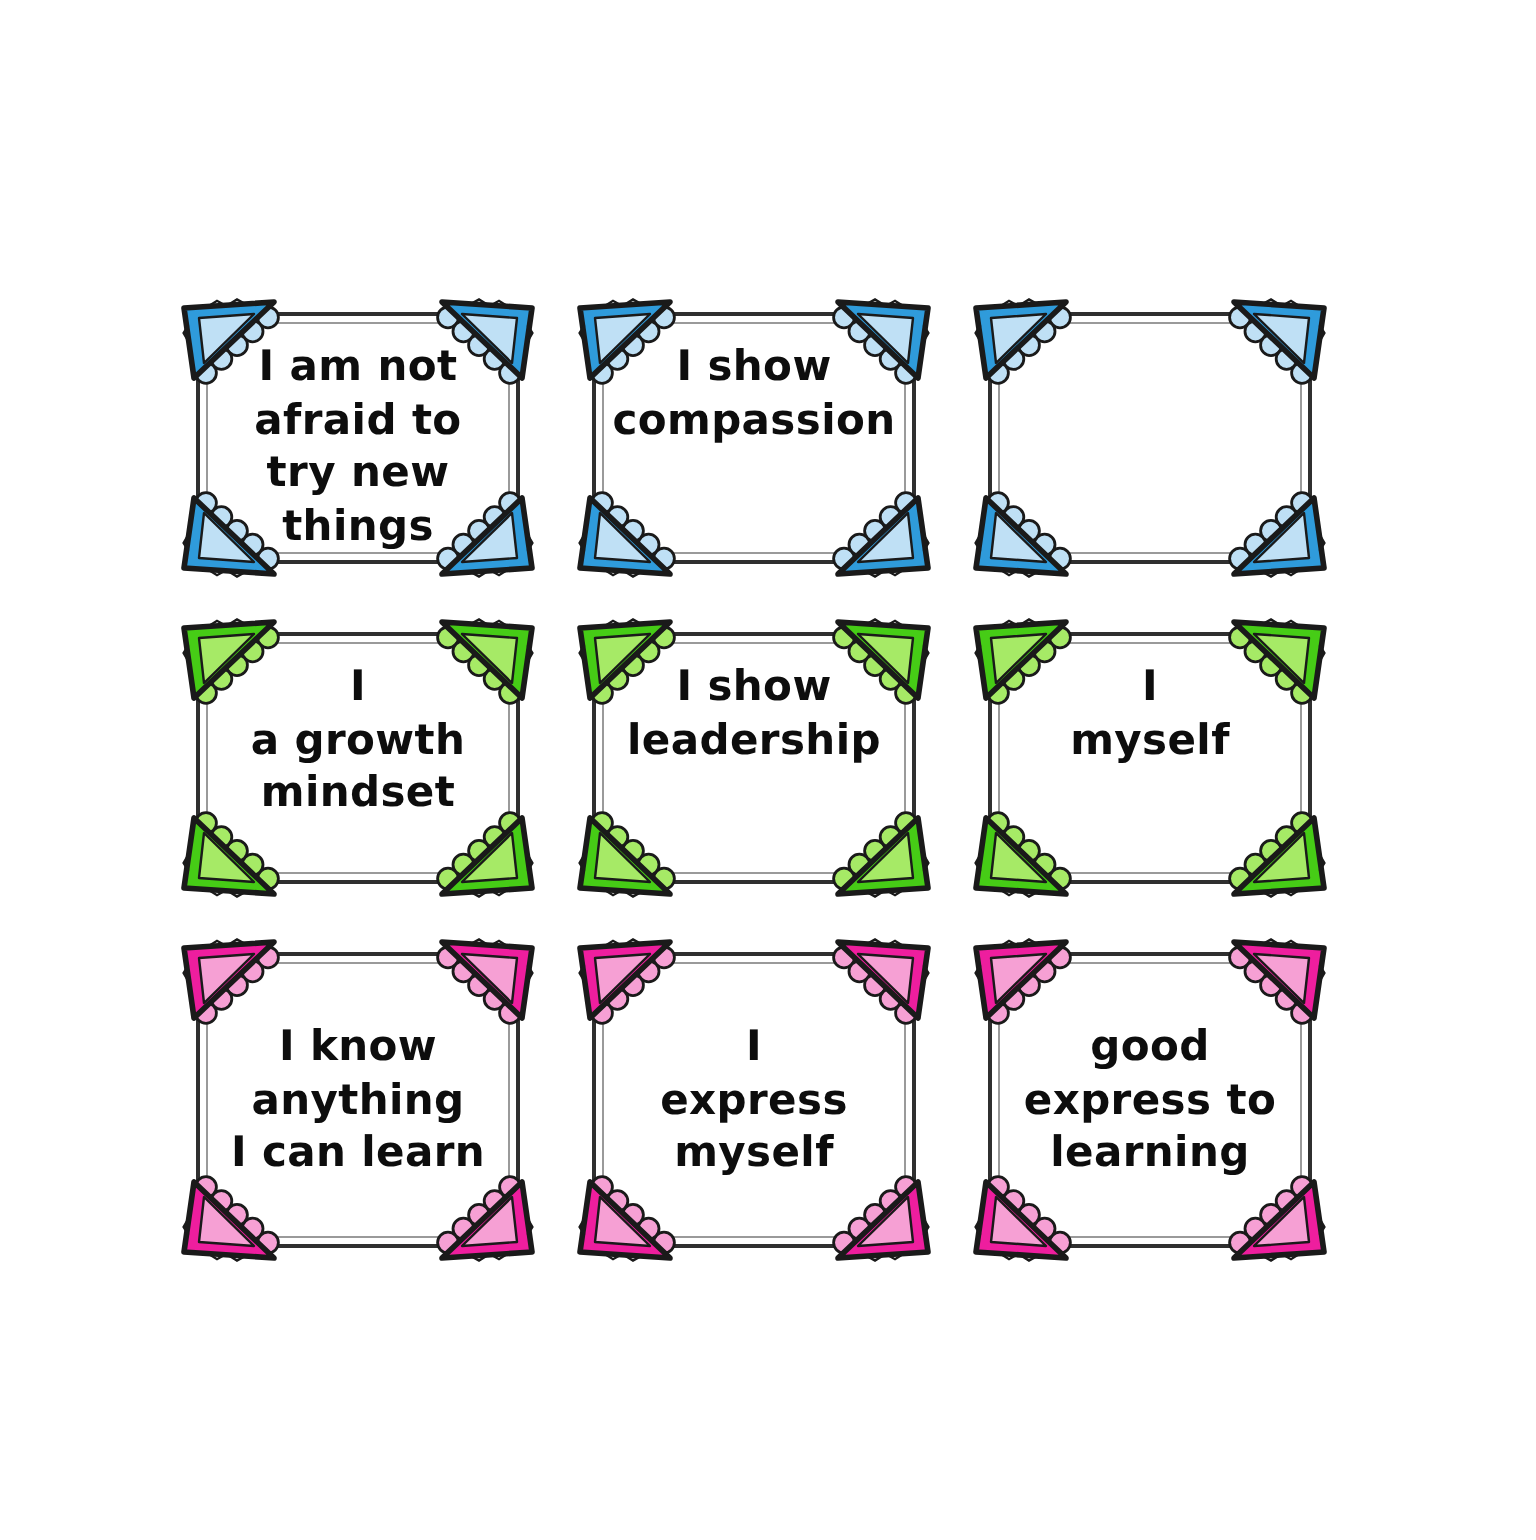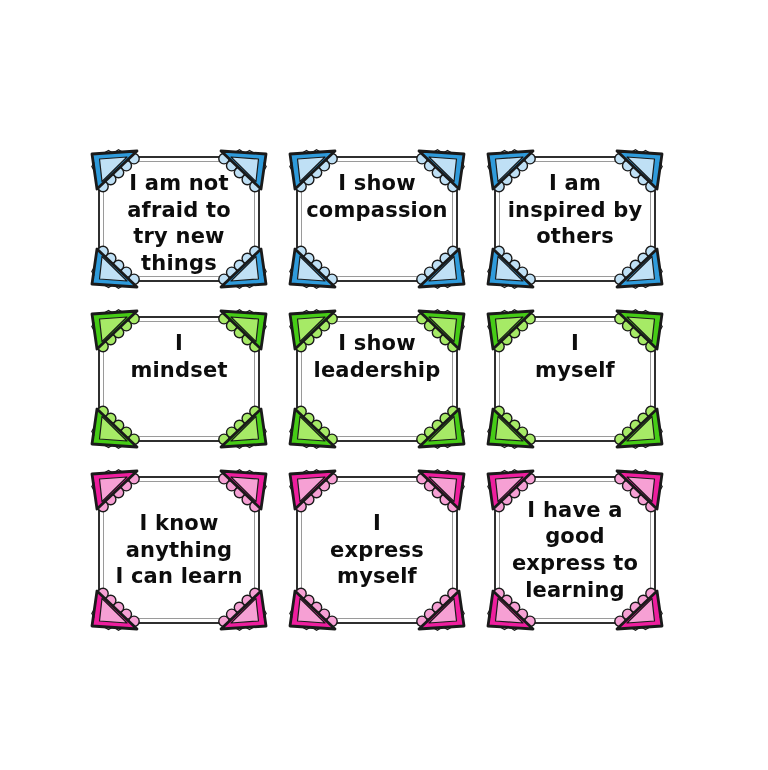--- a/index.html
+++ b/index.html
@@ -232,25 +232,20 @@
         <circle cx="13.0" cy="38.5" r="5.2"></circle>
       </g>
       <path class="tri-outer" d="M2,6 L47,3 L7,41 Z"></path>
       <path class="tri-inner" d="M9.5,11 L37,9 L12,33.5 Z"></path>
       <path class="edge-marks" d="M15,4.6 l3.5,-2.2 l3.5,2 M25,3.9 l3.5,-2.2 l3.5,2 M4,15 l-2.2,3.5 l2,3.5"></path>
     </svg>
   </span>
       </div>
       <div class="card" style="--main: #2f9bdb; --light: #bfe0f5;">
     <div class="frame"></div>
-    <div class="text">
-          <div class="line">I am</div>
-          <div class="line">inspired by</div>
-          <div class="line">others</div>
-        </div>
   <span class="corner tl">
     <svg viewBox="0 0 52 44" width="52" height="44" aria-hidden="true">
       <g class="scallops">
         <circle cx="44.0" cy="10.7" r="5.2"></circle>
         <circle cx="36.3" cy="17.7" r="5.2"></circle>
         <circle cx="28.5" cy="24.6" r="5.2"></circle>
         <circle cx="20.7" cy="31.5" r="5.2"></circle>
         <circle cx="13.0" cy="38.5" r="5.2"></circle>
       </g>
       <path class="tri-outer" d="M2,6 L47,3 L7,41 Z"></path>
@@ -298,20 +293,21 @@
       <path class="tri-outer" d="M2,6 L47,3 L7,41 Z"></path>
       <path class="tri-inner" d="M9.5,11 L37,9 L12,33.5 Z"></path>
       <path class="edge-marks" d="M15,4.6 l3.5,-2.2 l3.5,2 M25,3.9 l3.5,-2.2 l3.5,2 M4,15 l-2.2,3.5 l2,3.5"></path>
     </svg>
   </span>
       </div>
       <div class="card" style="--main: #46cc16; --light: #a6ea66;">
     <div class="frame"></div>
     <div class="text">
           <div class="line">I</div>
+          <div class="line">a growth</div>
           <div class="line">mindset</div>
         </div>
   <span class="corner tl">
     <svg viewBox="0 0 52 44" width="52" height="44" aria-hidden="true">
       <g class="scallops">
         <circle cx="44.0" cy="10.7" r="5.2"></circle>
         <circle cx="36.3" cy="17.7" r="5.2"></circle>
         <circle cx="28.5" cy="24.6" r="5.2"></circle>
         <circle cx="20.7" cy="31.5" r="5.2"></circle>
         <circle cx="13.0" cy="38.5" r="5.2"></circle>
@@ -614,21 +610,20 @@
       </g>
       <path class="tri-outer" d="M2,6 L47,3 L7,41 Z"></path>
       <path class="tri-inner" d="M9.5,11 L37,9 L12,33.5 Z"></path>
       <path class="edge-marks" d="M15,4.6 l3.5,-2.2 l3.5,2 M25,3.9 l3.5,-2.2 l3.5,2 M4,15 l-2.2,3.5 l2,3.5"></path>
     </svg>
   </span>
       </div>
       <div class="card center-text" style="--main: #ee1e9e; --light: #f6a0d4;">
     <div class="frame"></div>
     <div class="text">
-          <div class="line">I have a</div>
           <div class="line">good</div>
           <div class="line">express to</div>
           <div class="line">learning</div>
         </div>
   <span class="corner tl">
     <svg viewBox="0 0 52 44" width="52" height="44" aria-hidden="true">
       <g class="scallops">
         <circle cx="44.0" cy="10.7" r="5.2"></circle>
         <circle cx="36.3" cy="17.7" r="5.2"></circle>
         <circle cx="28.5" cy="24.6" r="5.2"></circle>

